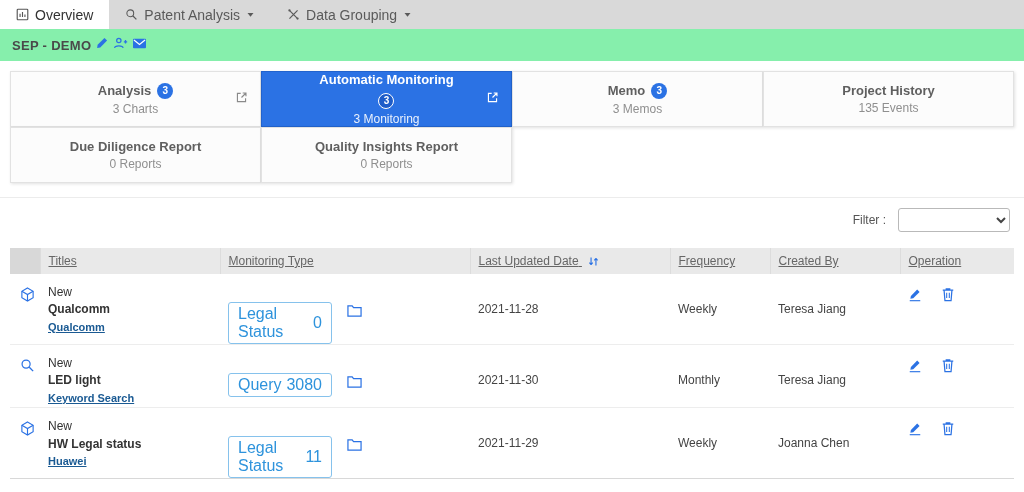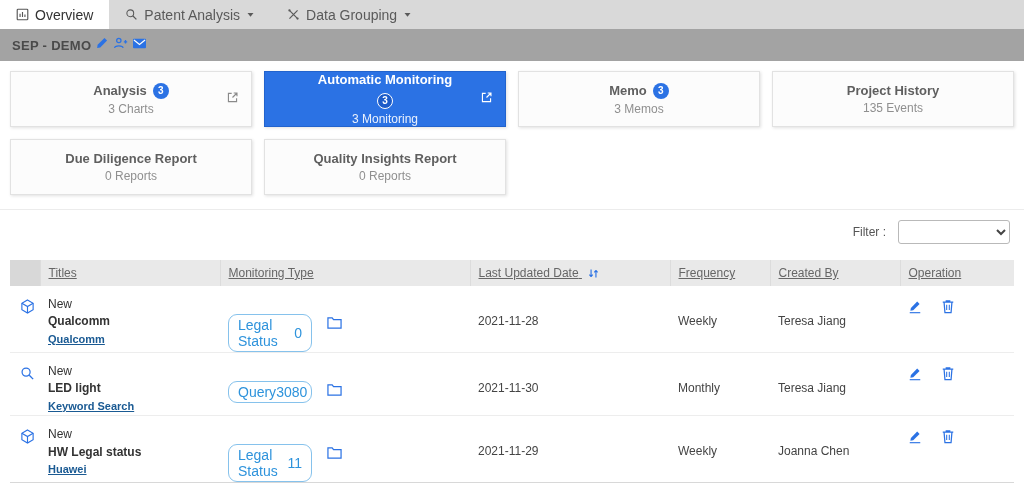--- a/index.html
+++ b/index.html
@@ -8,26 +8,26 @@
 
   
   .tabbar { display:flex; align-items:stretch; height:29px; background:#d9d9d9; }
   .tab { display:flex; align-items:center; gap:6px; padding:0 16px; font-size:14px;
     color:#5a5a5a; cursor:pointer; }
   .tab.active { background:#fff; color:#333; }
   .tab svg { display:block; }
 
   
   .crumbbar { display:flex; align-items:center; gap:4px; height:32px; padding:0 12px;
-    background:#a3a3a3; }
+    background:#86efac; }
   .proj { font-size:13px; font-weight:bold; color:#4a4a4a; letter-spacing:.3px; }
   .crumb-icon { display:inline-flex; align-items:center; cursor:pointer; }
 
   
-  .cards { display:grid; grid-template-columns:repeat(4,1fr); gap:12px; padding:10px 10px 6px; }
+  .cards { display:grid; grid-template-columns:repeat(4,1fr); padding:10px 10px 6px; }
   .card { position:relative; min-height:56px; background:#fcfcfc; border:1px solid #e2e2e2;
     box-shadow:1px 1px 3px rgba(0,0,0,.12); display:flex; flex-direction:column;
     justify-content:center; align-items:center; gap:3px; cursor:pointer; }
   .card-title { font-size:13px; font-weight:bold; color:#5f5f5f; display:flex; align-items:center; gap:6px; }
   .card-sub { font-size:12px; color:#8f8f8f; }
   .badge { min-width:16px; height:16px; border-radius:50%; background:#2b72e4; color:#fff;
     font-size:10px; font-weight:bold; line-height:16px; text-align:center; padding:0 2px; }
   .card.active { background:#2b72e4; border-color:#2263cd; }
   .card.active .card-title { color:#fff;flex-direction:column; }
   .card.active .card-sub { color:rgba(255,255,255,.9); }
@@ -51,22 +51,22 @@
   thead th.th-icon { background:#d8d8d8; }
   tbody tr { height:60px; border-bottom:1px solid #ededed; background:#fff; }
   tbody tr:last-child { border-bottom:1px solid #d8d8d8; }
   td { vertical-align:top; padding:28px 8px 0; color:#444; }
   .td-icon { padding-left:10px; padding-top:13px; }
   .td-title { padding-top:10px; line-height:1.45; }
   .t-line1 { color:#333; }
   .t-line2 { color:#333; font-weight:bold; }
   .rowlink { display:inline-block; margin-top:1px; font-size:11px; font-weight:bold;
     color:#1a5a93; text-decoration:underline; cursor:pointer; }
-  .pill { display:inline-flex; justify-content:space-between; align-items:center; width:84px;
-    border:1px solid #86c2ec; border-radius:9px; padding:2px 9px; font-size:14px;
+  .pill { display:inline-flex; justify-content:space-between; align-items:center; width:104px;
+    border:1px solid #86c2ec; border-radius:3px; padding:2px 9px; font-size:16px;
     color:#2e93dc; background:#fff; cursor:pointer; }
   .folder-btn { display:inline-flex; vertical-align:top; margin-left:12px; margin-top:2px; cursor:pointer; }
   .td-ops { padding-top:13px; }
   .op-icon { display:inline-flex; margin-right:16px; cursor:pointer; }
   .sort-ic { display:inline-flex; vertical-align:middle; margin-left:5px; }
 </style>
 </head>
 <body>
 
 <div class="tabbar">

